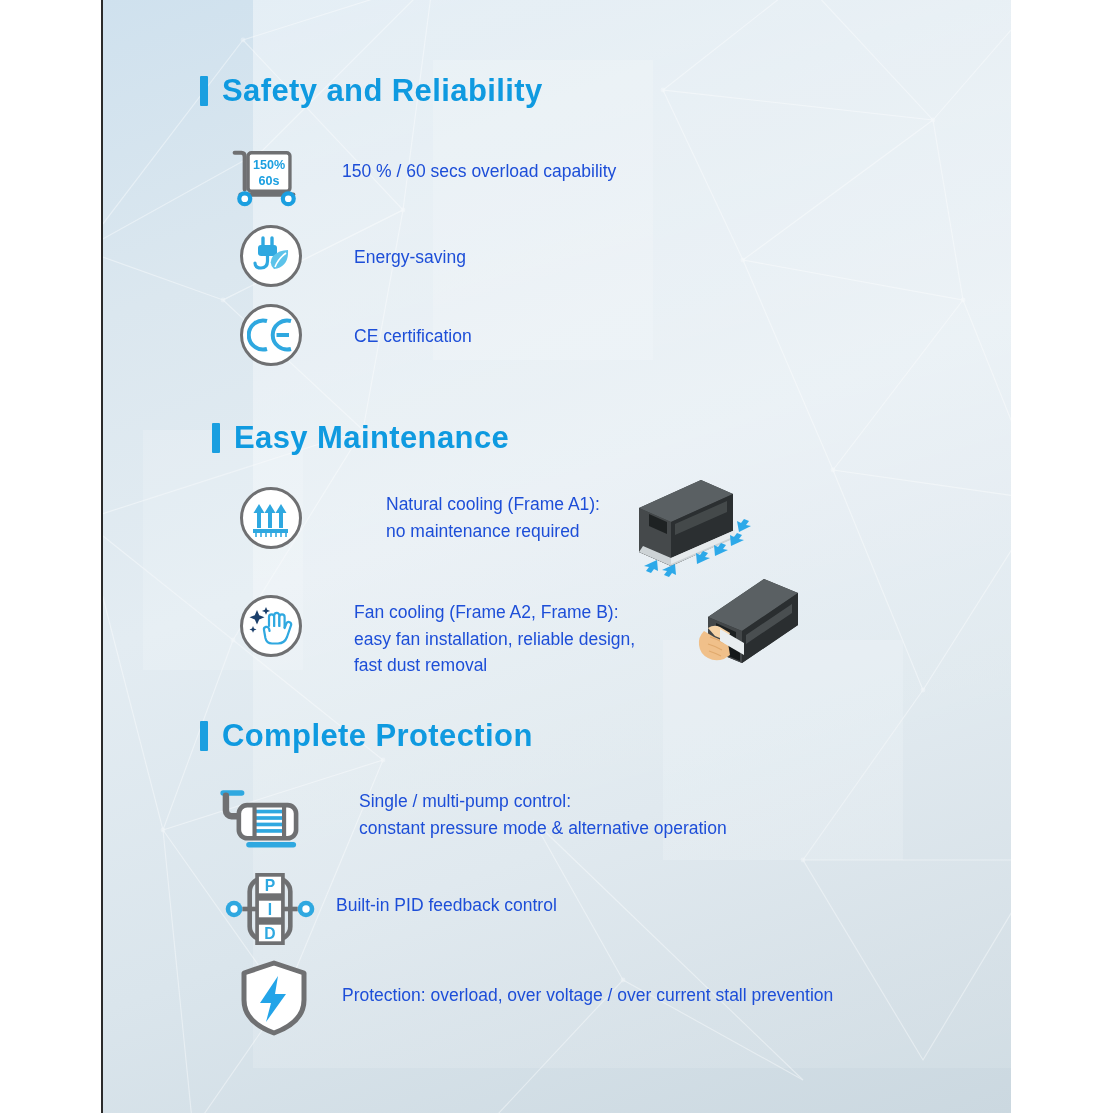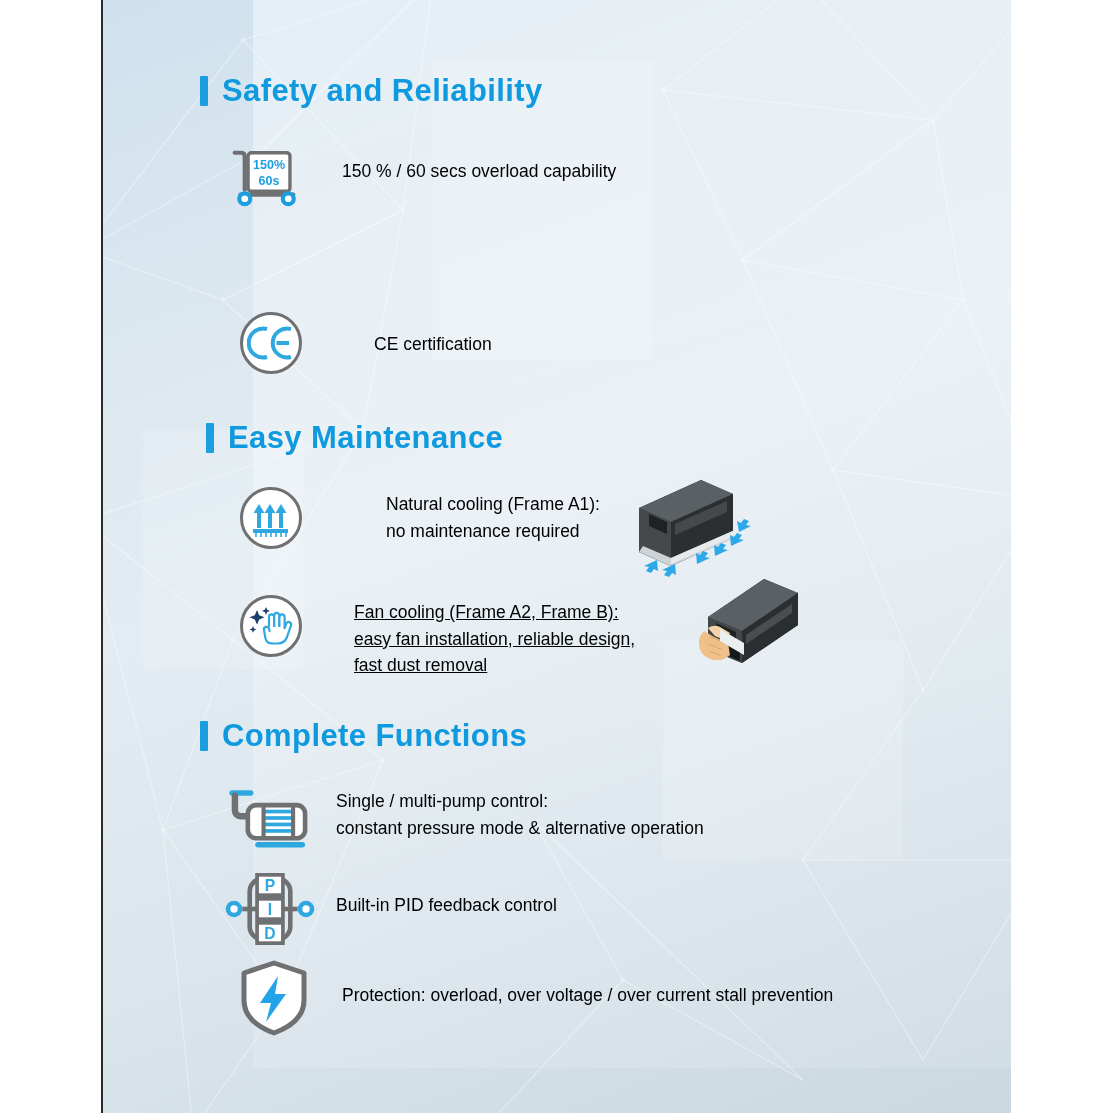--- a/index.html
+++ b/index.html
@@ -40,21 +40,21 @@
   }
   .sec-bar{width:8px;height:30px;background:#1b9fe0;border-radius:1px;}
   .sec-title{
     font-size:31px;font-weight:bold;color:#0f9ae0;letter-spacing:.4px;
   }
 
   
   .feat{position:absolute;display:flex;align-items:flex-start;}
   .feat .ico{width:72px;flex:0 0 72px;display:flex;align-items:center;justify-content:flex-start;}
   .feat .txt{
-    font-size:17.5px;color:#000000;line-height:1.52;
+    font-size:17.5px;color:#1d4ed8;line-height:1.52;
     padding-left:34px;white-space:pre-line;
   }
 
   
   .photo{position:absolute;}
 
   
   .circ{
     width:62px;height:62px;border-radius:50%;
     border:3px solid #6f7072;background:#ffffff;
@@ -139,35 +139,52 @@
           <path d="M15 58 L78 58" stroke="#6f7072" stroke-width="5" stroke-linecap="round" fill="none"></path>
           <circle cx="20" cy="63" r="9" fill="#1b9fe0"></circle>
             <circle cx="20" cy="63" r="4" fill="#ffffff"></circle>
           <circle cx="72" cy="63" r="9" fill="#1b9fe0"></circle>
             <circle cx="72" cy="63" r="4" fill="#ffffff"></circle>
         </svg>
       </div>
       <div class="txt" style="padding-left:42px; padding-top:18px;">150 % / 60 secs overload capability</div>
     </div>
 
-
-    <div class="feat" style="left:240px; top:312px;gap:20px;">
+    <div class="feat" style="left:240px; top:225px;">
+      <div class="ico">
+        <div class="circ">
+          <svg width="46" height="46" viewBox="0 0 46 46">
+            <g stroke="#2fa8e0" stroke-width="3.4" fill="none" stroke-linecap="round">
+              <path d="M15 5 L15 12"></path>
+                <path d="M24 5 L24 12"></path>
+            </g>
+            <rect x="10" y="12" width="19" height="11" rx="3" fill="#2fa8e0"></rect>
+            <path d="M19.5 23 L19.5 28 Q19.5 35 13 35 Q7 35 7 30" stroke="#2fa8e0" stroke-width="3.2" fill="none" stroke-linecap="round"></path>
+            <path d="M40 17 Q41 34 26 36 Q20 30 25 23 Q31 17 40 17 Z" fill="#5cc3ea"></path>
+            <path d="M38 20 Q30 26 27 34" stroke="#ffffff" stroke-width="1.6" fill="none"></path>
+          </svg>
+        </div>
+      </div>
+      <div class="txt" style="padding-left:42px; padding-top:19px;">Energy-saving</div>
+    </div>
+
+    <div class="feat" style="left:240px; top:304px;">
       <div class="ico">
         <div class="circ">
           <svg width="48" height="34" viewBox="0 0 48 34">
             <path d="M20 3 A14.5 14.5 0 1 0 20 31" stroke="#2fa8e0" stroke-width="4" fill="none" stroke-linecap="butt"></path>
             <path d="M44 3 A14.5 14.5 0 1 0 44 31" stroke="#2fa8e0" stroke-width="4" fill="none" stroke-linecap="butt"></path>
             <path d="M29.5 17 L42 17" stroke="#2fa8e0" stroke-width="4" fill="none"></path>
           </svg>
         </div>
       </div>
       <div class="txt" style="padding-left:42px; padding-top:19px;">CE certification</div>
     </div>
 
-    <div class="sec-head" style="left:206px; top:420px;">
+    <div class="sec-head" style="left:212px; top:420px;">
       <span class="sec-bar"></span>
       <span class="sec-title">Easy Maintenance</span>
     </div>
 
     <div class="feat" style="left:240px; top:487px;gap:32px;">
       <div class="ico">
         <div class="circ">
           <svg width="46" height="44" viewBox="0 0 46 44">
             <g fill="#2fa8e0">
               <path d="M9 32 L9 17 L5.5 17 L11 8 L16.5 17 L13 17 L13 32 Z"></path>
@@ -225,21 +242,21 @@
             </g>
             <g stroke="#2fa8e0" stroke-width="2.2" fill="#ffffff" stroke-linejoin="round" stroke-linecap="round">
               <path d="M21 22 L21 13 a2.6 2.6 0 0 1 5.2 0 L26.2 22"></path>
               <path d="M26.2 22 L26.2 11.5 a2.6 2.6 0 0 1 5.2 0 L31.4 22"></path>
               <path d="M31.4 22 L31.4 13 a2.6 2.6 0 0 1 5.2 0 L36.6 24"></path>
               <path d="M36.6 24 L38.5 19 a2.6 2.6 0 0 1 4.6 2.2 L39 33 a10 10 0 0 1 -9 6.5 L24 39.5 a7 7 0 0 1 -6.6 -5.5 L16 26 a2.6 2.6 0 0 1 5 -1.4 L21.6 27"></path>
             </g>
           </svg>
         </div>
       </div>
-      <div class="txt" style="padding-left:42px; padding-top:4px;text-decoration:underline;">Fan cooling (Frame A2, Frame B):
+      <div class="txt" style="padding-left:42px; padding-top:4px;">Fan cooling (Frame A2, Frame B):
 easy fan installation, reliable design,
 fast dust removal</div>
     </div>
 
     <div class="photo" style="left:686px; top:565px;">
       <svg width="130" height="110" viewBox="0 0 130 110">
         <g>
           <path d="M22 52 L78 14 L112 28 L112 60 L56 98 L22 84 Z" fill="#383c3e"></path>
           <path d="M22 52 L78 14 L112 28 L56 66 Z" fill="#5a6063"></path>
           <path d="M56 66 L112 28 L112 60 L56 98 Z" fill="#2a2e30"></path>
@@ -256,24 +273,24 @@
               <path d="M22 79 q7 2 14 6"></path>
               <path d="M23 86 q6 2 12 5"></path>
           </g>
           <path d="M34 64 L58 78 L58 90 L34 76 Z" fill="#e9eef0"></path>
         </g>
       </svg>
     </div>
 
     <div class="sec-head" style="left:200px; top:718px;">
       <span class="sec-bar"></span>
-      <span class="sec-title">Complete Functions</span>
-    </div>
-
-    <div class="feat" style="left:222px; top:782px;">
+      <span class="sec-title">Complete Protection</span>
+    </div>
+
+    <div class="feat" style="left:213px; top:782px;gap:32px;">
       <div class="ico" style="width:96px;flex:0 0 96px;">
         <svg width="104" height="72" viewBox="0 0 104 72">
           <rect x="8" y="6" width="26" height="6" rx="3" fill="#2fa8e0"></rect>
           <path d="M14 12 L14 28 a6 6 0 0 0 6 6 L34 34" stroke="#6f7072" stroke-width="7" fill="none" stroke-linecap="round" stroke-linejoin="round"></path>
           <rect x="28" y="22" width="62" height="36" rx="9" fill="#ffffff" stroke="#6f7072" stroke-width="5"></rect>
           <g stroke="#2fa8e0" stroke-width="4">
             <path d="M46 29 L76 29"></path>
               <path d="M46 36 L76 36"></path>
             <path d="M46 43 L76 43"></path>
               <path d="M46 50 L76 50"></path>

